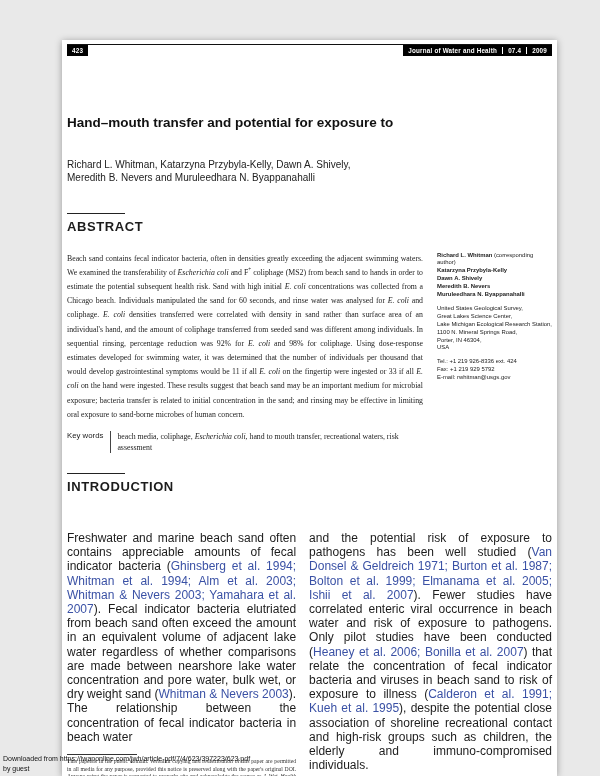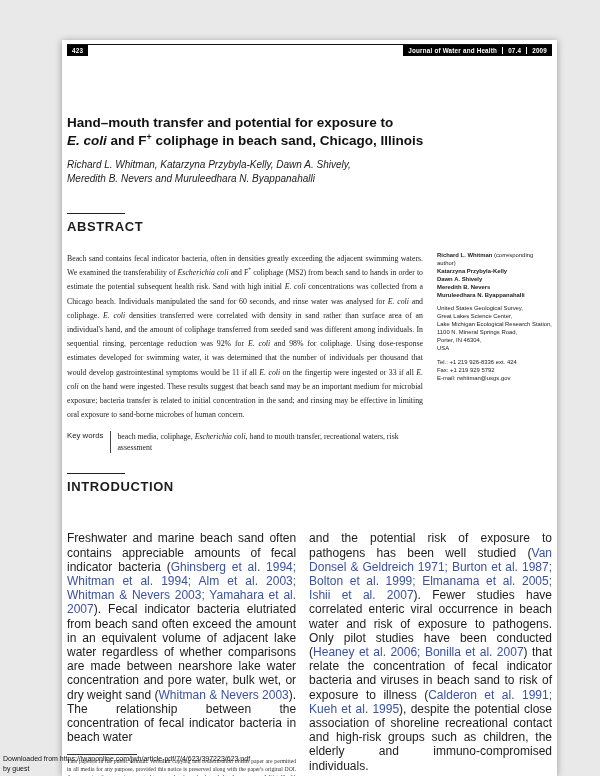--- a/index.html
+++ b/index.html
@@ -19,21 +19,21 @@
     overflow:hidden;
   }
   .header { display:flex; justify-content:space-between; align-items:flex-start; border-top:1.4px solid #111; }
   .badge {
     background:var(--badge-bg, #000);
     color:#fff; font-size:6.3px; font-weight:bold; letter-spacing:0.2px;
     padding:2px 5px; display:flex; align-items:center;
   }
   .badge .sep { width:1px; height:7px; background:#fff; margin:0 5px; display:inline-block; }
   .title { margin-top:58px; font-size:13.5px; font-weight:bold; line-height:17.5px; color:#111; }
-  .authors { margin-top:9px; font-size:10px; line-height:13.5px; white-space:pre-line; color:#222;font-style:italic; }
+  .authors { margin-top:26px; font-size:10px; line-height:13.5px; white-space:pre-line; color:#222; }
   .rule { border-top:1px solid #222; width:58px; margin-top:28px; }
   .sec-heading { margin-top:5px; font-size:13px; font-weight:bold; letter-spacing:0.6px; }
   .abstract-row { display:flex; gap:14px; margin-top:18px; }
   .abstract-col { width:356px; }
   .abstract-text { font-family:"Liberation Serif", serif; font-size:7.8px; line-height:14.2px; text-align:justify; }
   .seg-i { font-style:italic; }
   .seg-b { font-weight:bold; }
   .seg-link { color:var(--citation, #3a51a5); }
   .seg-sup { vertical-align:super; font-size:0.65em; line-height:0; }
   .keywords { display:flex; margin-top:9px; font-size:7.8px; }
@@ -65,21 +65,20 @@
       <span>Journal of Water and Health</span>
       <span class="sep"></span>
       <span>07.4</span>
       <span class="sep"></span>
       <span>2009</span>
     </span>
   </div>
 
   <div class="title">
     <div>Hand–mouth transfer and potential for exposure to</div>
-    <div><span class="seg-i">E. coli</span><span> and F</span><span class="seg-sup">+</span><span> coliphage in beach sand, Chicago, Illinois</span></div>
   </div>
 
   <div class="authors">Richard L. Whitman, Katarzyna Przybyla-Kelly, Dawn A. Shively,
 Meredith B. Nevers and Muruleedhara N. Byappanahalli</div>
 
   <div class="rule"></div>
   <div class="sec-heading">ABSTRACT</div>
 
   <div class="abstract-row">
     <div class="abstract-col">

